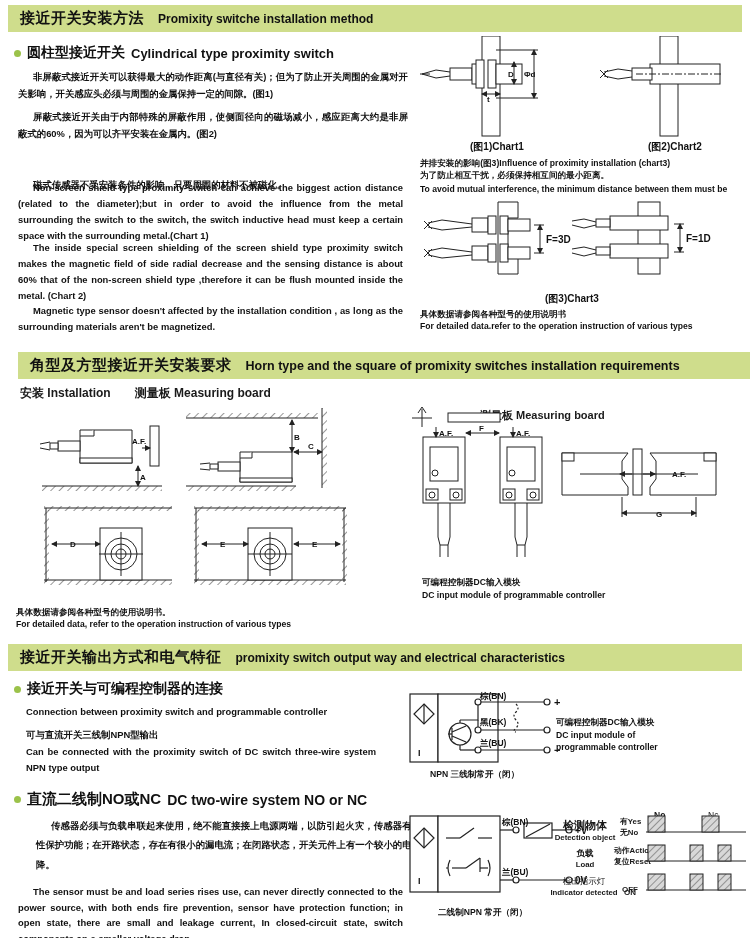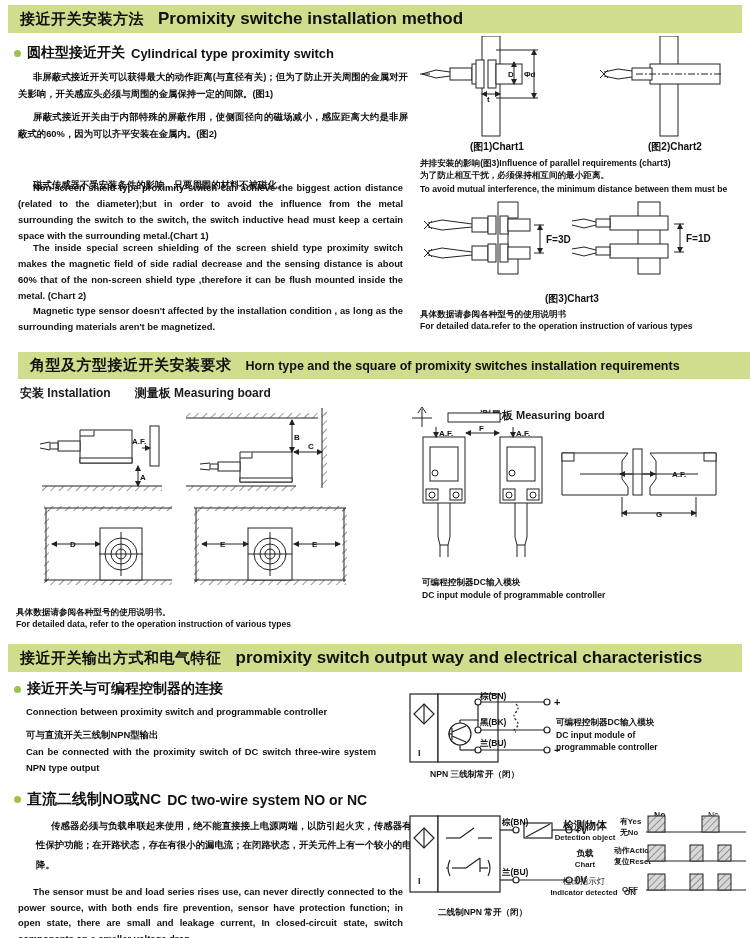--- a/index.html
+++ b/index.html
@@ -17,21 +17,21 @@
   .sec-bar{
     background:#cfdd8c;
     margin:0 8px;
     padding:4px 12px;
     display:flex;
     align-items:baseline;
     gap:14px;
     box-sizing:border-box;
   }
   .sec-bar .cn{font-size:15px;font-weight:bold;color:#111;letter-spacing:.5px;}
-  .sec-bar .en{font-size:17px;font-weight:bold;color:#111;}
+  .sec-bar .en{font-size:12px;font-weight:bold;color:#111;}
 
   
   .bullet-head{display:flex;align-items:center;gap:6px;}
   .dot{width:7px;height:7px;border-radius:50%;background:#9bc24a;flex:none;}
   .bullet-head .cn{font-size:14px;font-weight:bold;color:#111;}
   .bullet-head .en{font-size:13px;font-weight:bold;color:#111;}
 
   .cn-p{font-size:9.4px;font-weight:bold;line-height:1.85;color:#111;text-align:justify;}
   .en-p{font-size:9.4px;font-weight:bold;line-height:1.7;color:#111;text-align:justify;}
   .en-p.just{text-align:justify;text-justify:inter-word;}
@@ -114,21 +114,21 @@
       <line x1="46" y1="38" x2="132" y2="38" stroke-dasharray="7,2,2,2"></line>
       <path d="M14,36 L28,33 M14,40 L28,43 M28,33 L42,35 M28,43 L42,41"></path>
       <line x1="10" y1="34" x2="18" y2="42"></line>
       <line x1="10" y1="42" x2="18" y2="34"></line>
     </g>
   </svg>
 
   <div class="abs cap" style="left:470px;top:140px;">(图1)Chart1</div>
   <div class="abs cap" style="left:648px;top:140px;">(图2)Chart2</div>
 
-  <div class="abs cap-sm" style="left:420px;top:157px;width:330px;">并排安装的影响(图3)Influence of parallel requirements (chart3)</div>
+  <div class="abs cap-sm" style="left:420px;top:157px;width:330px;">并排安装的影响(图3)Influence of proximity installation (chart3)</div>
   <div class="abs cap-sm" style="left:420px;top:169px;width:330px;">为了防止相互干扰，必须保持相互间的最小距离。</div>
   <div class="abs cap-sm" style="left:420px;top:183px;width:335px;">To avoid mutual interference, the minimum distance between them must be</div>
 
   <svg class="abs" style="left:420px;top:200px;" width="330" height="95">
     <g class="ln" stroke-width="1">
 
       <path d="M78,2 L98,2 L98,18 L88,18 L88,58 L98,58 L98,74 L78,74 L78,2" fill="#fff"></path>
 
       <rect x="52" y="18" width="16" height="14" fill="#fff"></rect>
       <rect x="68" y="16" width="8" height="18" fill="#fff"></rect>
@@ -455,21 +455,21 @@
 
     <div style="position:absolute;left:-10px;top:6px;text-align:center;width:74px;">
       <div style="font-size:11px;font-weight:bold;">检测物体</div>
       <div style="font-size:7.8px;font-weight:bold;">Detection object</div>
     </div>
     <div style="position:absolute;left:62px;top:4px;font-size:7.8px;font-weight:bold;">有Yes</div>
     <div style="position:absolute;left:62px;top:15px;font-size:7.8px;font-weight:bold;">无No</div>
 
     <div style="position:absolute;left:-10px;top:36px;text-align:center;width:74px;">
       <div style="font-size:8.5px;font-weight:bold;">负载</div>
-      <div style="font-size:7.8px;font-weight:bold;">Chart</div>
+      <div style="font-size:7.8px;font-weight:bold;">Load</div>
     </div>
     <div style="position:absolute;left:56px;top:33px;font-size:7.8px;font-weight:bold;">动作Action</div>
     <div style="position:absolute;left:56px;top:44px;font-size:7.8px;font-weight:bold;">复位Reset</div>
 
     <div style="position:absolute;left:-14px;top:64px;text-align:center;width:80px;">
       <div style="font-size:8.5px;font-weight:normal;">检出指示灯</div>
       <div style="font-size:7.8px;font-weight:bold;">Indicator detected</div>
     </div>
     <div style="position:absolute;left:66px;top:76px;font-size:8px;font-weight:bold;">ON</div>
     <div style="position:absolute;left:64px;top:73px;font-size:8px;font-weight:bold;">OFF</div>

